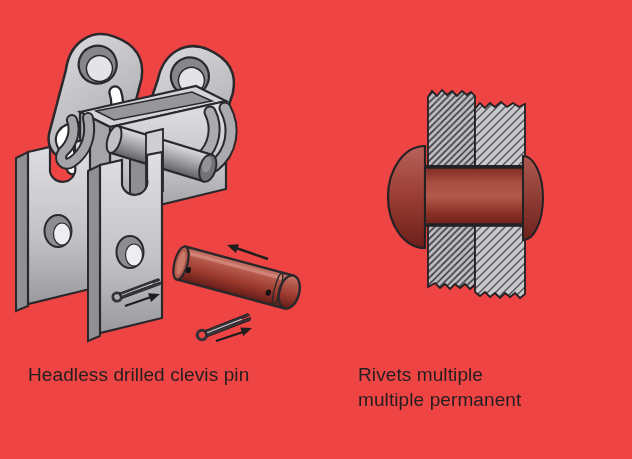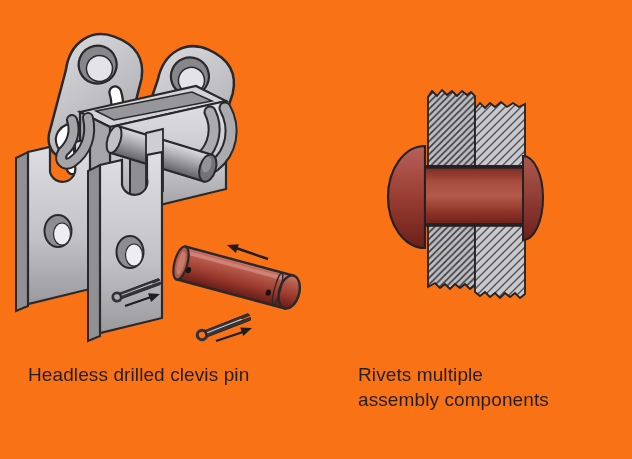--- a/index.html
+++ b/index.html
@@ -1,17 +1,17 @@
 <!DOCTYPE html>
 <html><head>
 <meta charset="utf-8">
 <style>
   html,body{margin:0;padding:0;background:#ffffff;}
   .stage{
-    position:relative;width:632px;height:459px;background:#f97316;overflow:hidden;
+    position:relative;width:632px;height:459px;background:#ef4444;overflow:hidden;
     font-family:"Liberation Sans","DejaVu Sans",sans-serif;
   }
   .illustration{position:absolute;}
   .caption{
     position:absolute;top:363px;color:#231f20;font-size:19px;line-height:24.5px;
     letter-spacing:0.1px;
   }
   .caption span{display:block;white-space:nowrap;}
   #caption-left{left:28px;}
   #caption-right{left:358px;}
@@ -184,16 +184,16 @@
     <rect x="44" y="143.4" width="102" height="3.4" fill="#232124"></rect>
 
     <path d="M143,76 A20,42 0 0 1 143,160 Z" fill="url(#tailGrad)" stroke="#232124" stroke-width="2"></path>
   </svg>
 
   <div class="caption" id="caption-left">
     <span>Headless drilled clevis pin</span>
   </div>
   <div class="caption" id="caption-right">
     <span>Rivets multiple</span>
-    <span>assembly components</span>
+    <span>multiple permanent</span>
   </div>
 
 </div>
 
 </body></html>

